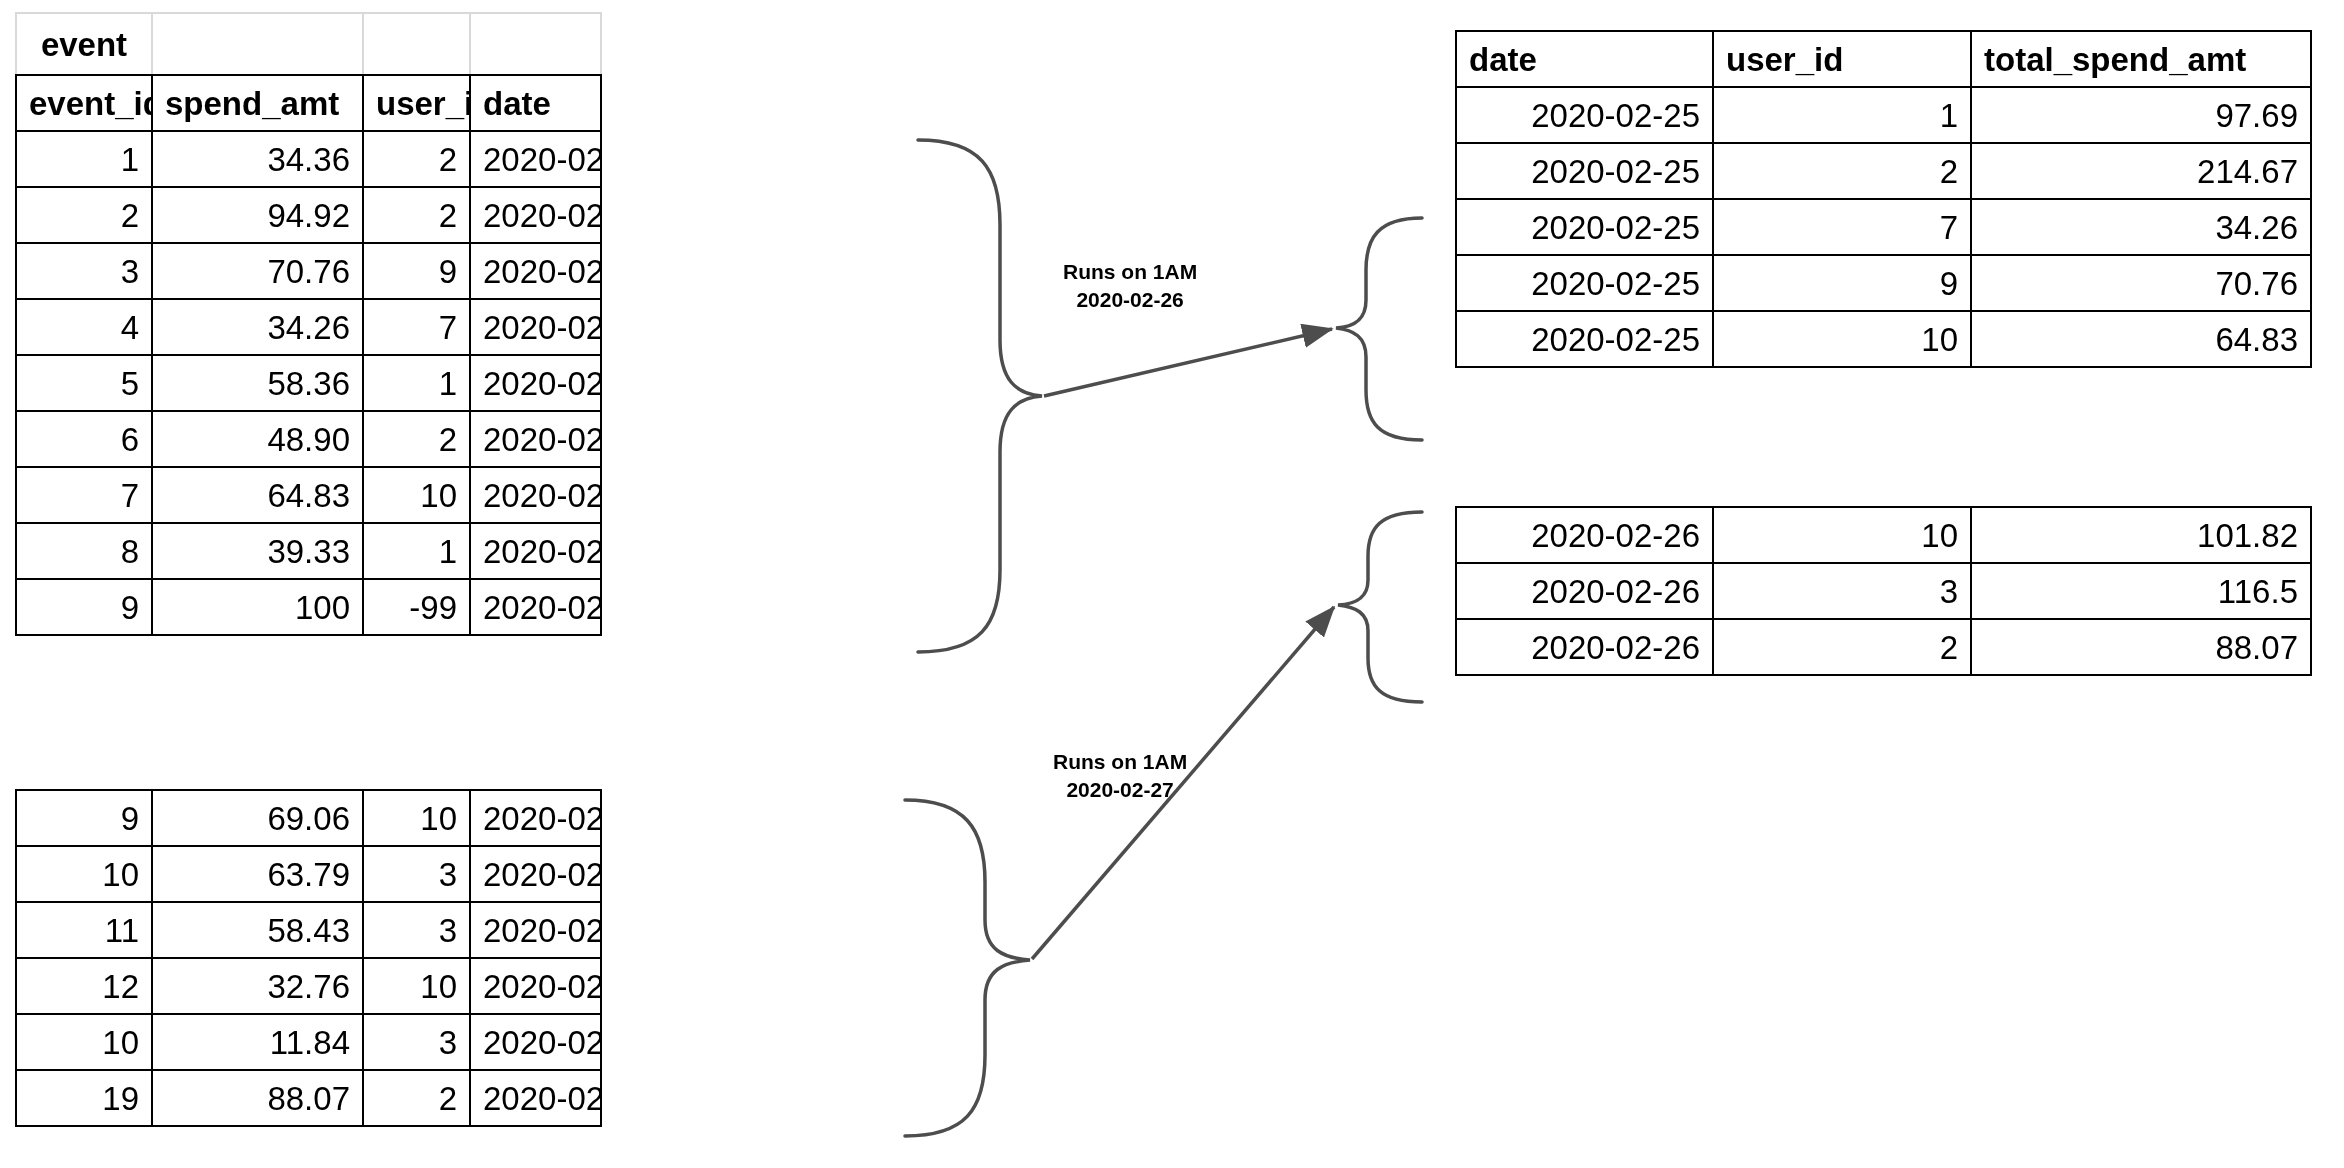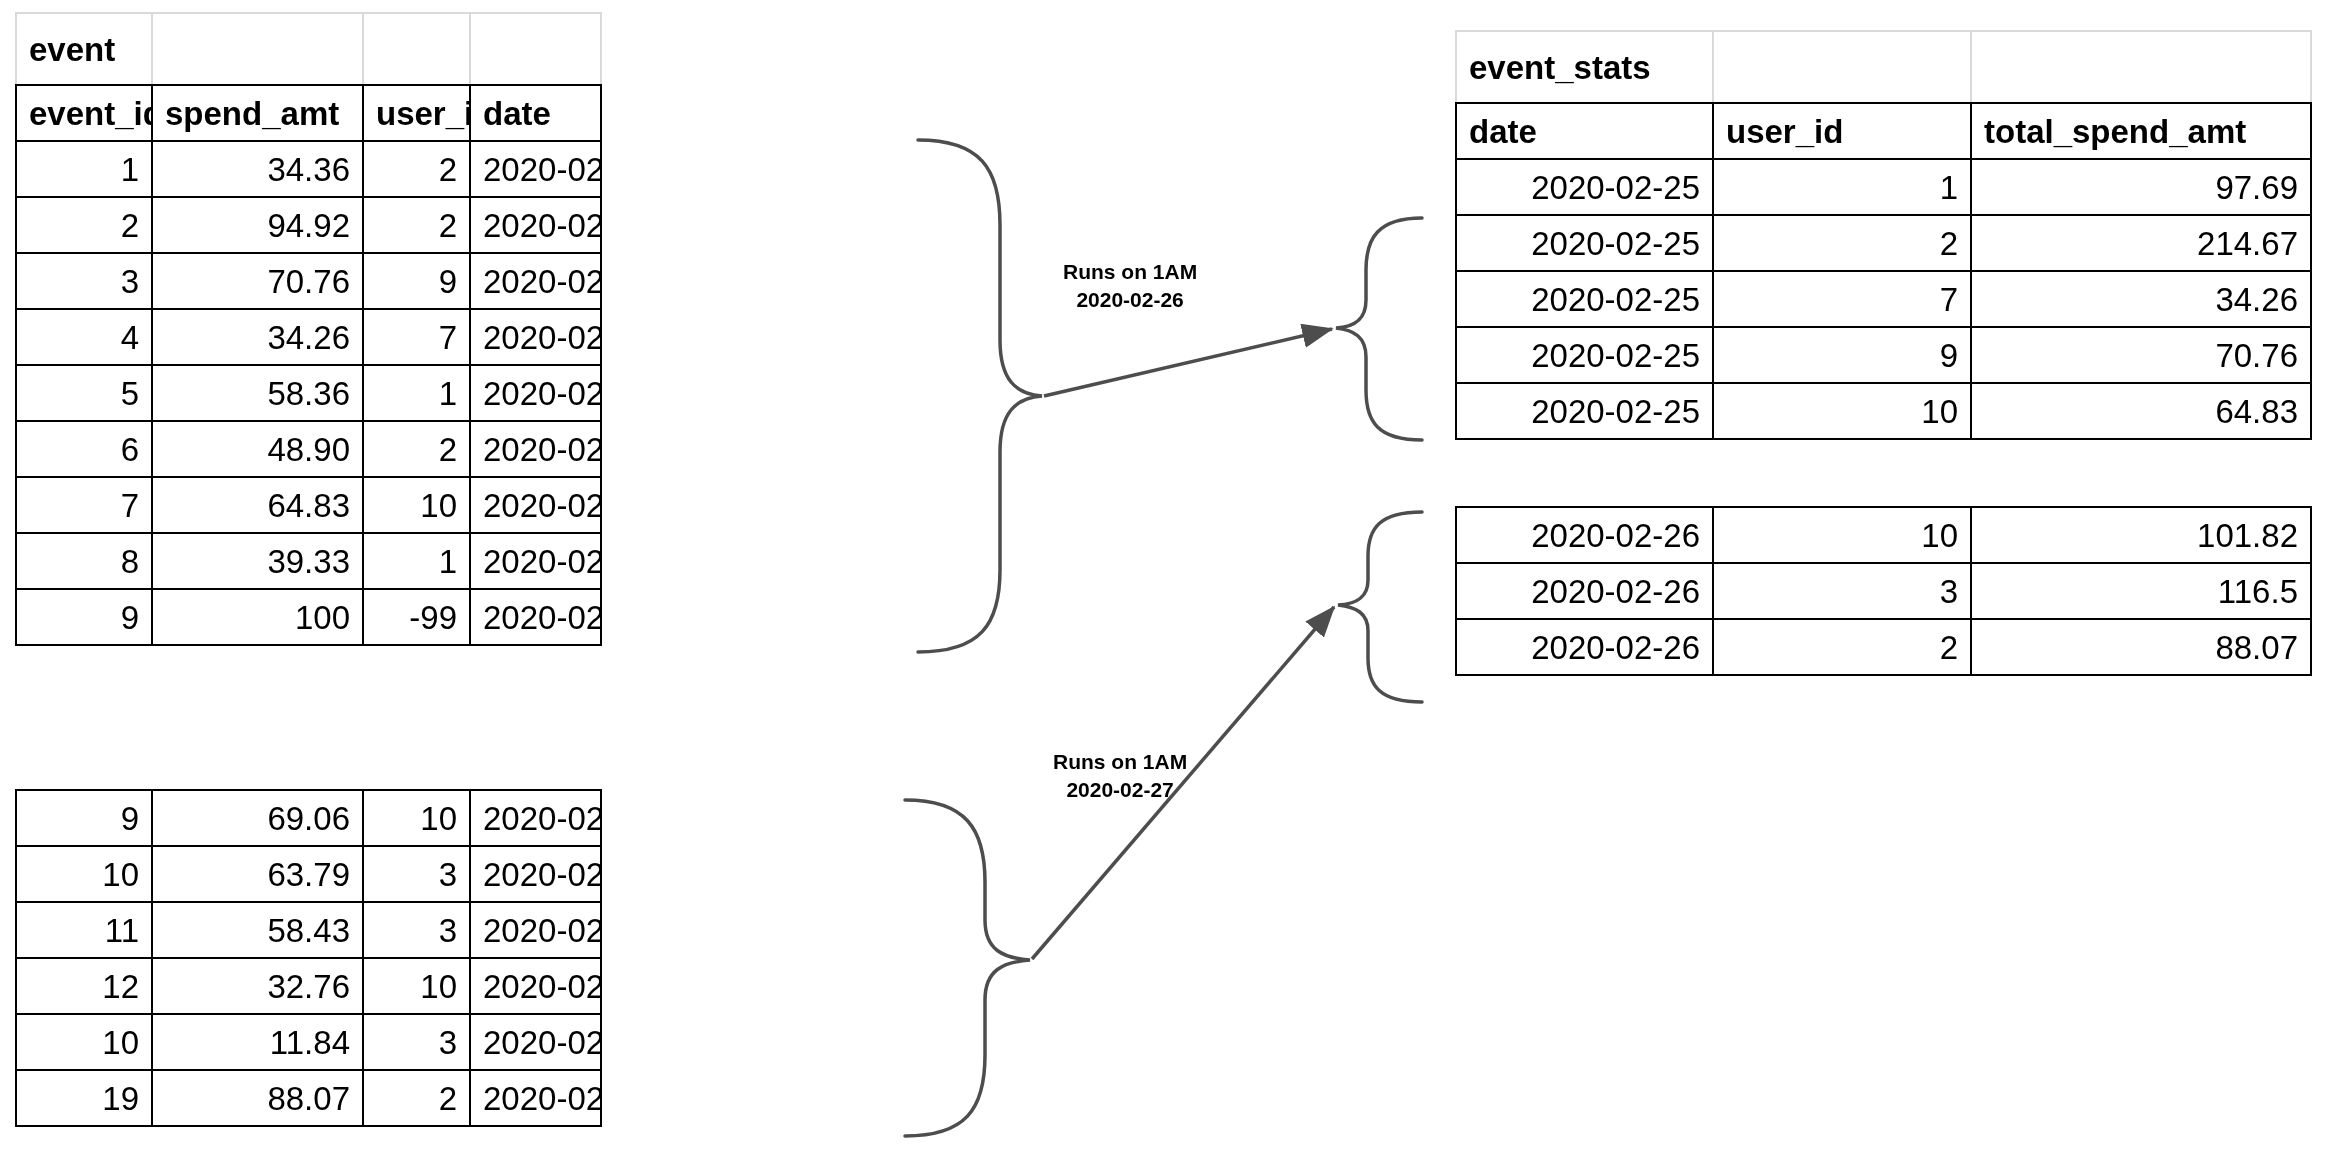--- a/index.html
+++ b/index.html
@@ -39,23 +39,23 @@
     vertical-align: middle;
   }
   .tbl td {
     font-weight: normal;
     text-align: right;
     vertical-align: middle;
   }
   
   .title-row td {
     border: 2px solid #d9d9d9;
-    height: 72px;
+    height: 62px;
     font-weight: bold;
-    text-align: left;
+    text-align: center;
     font-size: 33px;
   }
   .title-row td.tcap {
     border-bottom-color: #000000;
   }
   .title-row td.tblank {
     border-bottom-color: #000000;
   }
 
   
@@ -250,25 +250,20 @@
   </tbody>
 </table>
 
 <table class="tbl" id="event-stats-table">
   <colgroup>
     <col class="s-date">
       <col class="s-user">
       <col class="s-amt">
   </colgroup>
   <tbody>
-    <tr class="title-row">
-      <td class="tcap">event_stats</td>
-      <td class="tblank"></td>
-      <td class="tblank"></td>
-    </tr>
     <tr>
       <th>date</th>
       <th>user_id</th>
       <th>total_spend_amt</th>
     </tr>
     <tr>
       <td>2020-02-25</td>
       <td>1</td>
       <td>97.69</td>
     </tr>

